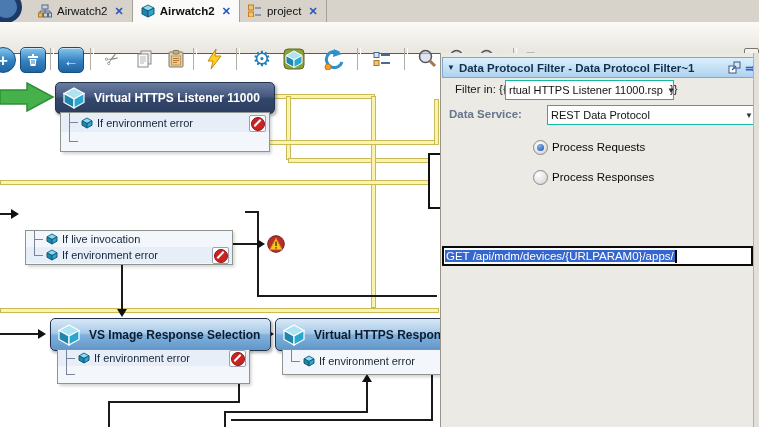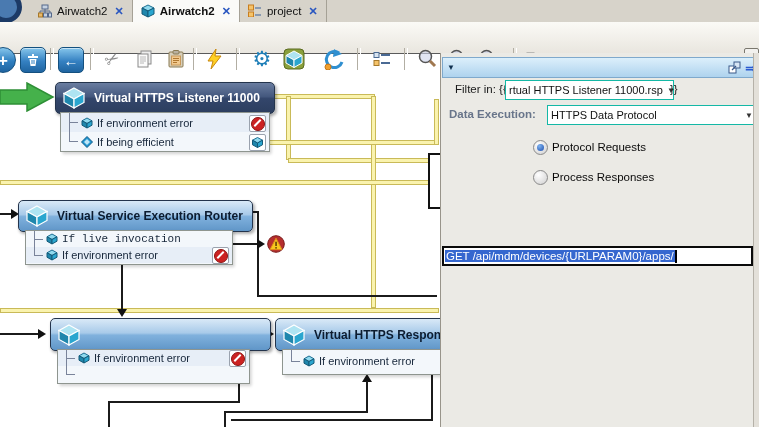--- a/index.html
+++ b/index.html
@@ -280,49 +280,27 @@
       <svg width="12" height="12">
           <polygon points="6,1 11,3.8 6,6.5 1,3.8" fill="#8fd9ee" stroke="#1a6d92"></polygon>
           <polygon points="1,3.8 6,6.5 6,11 1,8.2" fill="#1f87ad" stroke="#145a78"></polygon>
           <polygon points="6,6.5 11,3.8 11,8.2 6,11" fill="#2aa6cf" stroke="#145a78"></polygon>
         </svg>
       <span>If environment error</span>
       <span class="badge" style="top:2px;">
           <span class="noentry"></span>
         </span>
     </div>
-    <div class="nrow" style="height:19px;">
-      <svg width="12" height="12">
-          <polygon points="6,0.5 11.5,6 6,11.5 0.5,6" fill="#2196d0" stroke="#0f5a88"></polygon>
-          <polygon points="6,3 9,6 6,9 3,6" fill="#bfe6f7"></polygon>
-        </svg>
-      <span>If being efficient</span>
-      <span class="badge" style="top:2px;">
-        <svg width="11" height="11">
-            <polygon points="5.5,0.5 10.5,3.2 5.5,6 0.5,3.2" fill="#8fd9ee" stroke="#1a6d92"></polygon>
-            <polygon points="0.5,3.2 5.5,6 5.5,10.5 0.5,7.8" fill="#1f87ad" stroke="#145a78"></polygon>
-            <polygon points="5.5,6 10.5,3.2 10.5,7.8 5.5,10.5" fill="#2aa6cf" stroke="#145a78"></polygon>
-          </svg>
-      </span>
-    </div>
-  </div>
-
-  <div class="nhead light" style="left:18px;top:200px;width:227px;">
-    <svg width="24" height="24">
-        <polygon points="12,2 22,7.5 12,13 2,7.5" fill="#aee4f2" stroke="#fff" stroke-width="1.2"></polygon>
-        <polygon points="2,7.5 12,13 12,22 2,16.5" fill="#1f87ad" stroke="#fff" stroke-width="1.2"></polygon>
-        <polygon points="12,13 22,7.5 22,16.5 12,22" fill="#2aa6cf" stroke="#fff" stroke-width="1.2"></polygon>
-      </svg>
-    <span>Virtual Service Execution Router</span>
-  </div>
+  </div>
+
   <div class="nbody" style="left:25px;top:230px;width:206px;height:33px;">
     <div class="tree-v" style="height:24px;"></div>
     <div class="tree-h" style="top:8px;"></div>
     <div class="tree-h" style="top:24px;"></div>
-    <div class="nrow" style="height:16px;font-family:Liberation Mono, monospace;">
+    <div class="nrow" style="height:16px;">
       <svg width="12" height="12">
           <polygon points="6,1 11,3.8 6,6.5 1,3.8" fill="#8fd9ee" stroke="#1a6d92"></polygon>
           <polygon points="1,3.8 6,6.5 6,11 1,8.2" fill="#1f87ad" stroke="#145a78"></polygon>
           <polygon points="6,6.5 11,3.8 11,8.2 6,11" fill="#2aa6cf" stroke="#145a78"></polygon>
         </svg>
       <span>If live invocation</span>
     </div>
     <div class="nrow alt" style="height:16px;">
       <svg width="12" height="12">
           <polygon points="6,1 11,3.8 6,6.5 1,3.8" fill="#8fd9ee" stroke="#1a6d92"></polygon>
@@ -335,20 +313,21 @@
         </span>
     </div>
   </div>
 
   <div class="nhead light" style="left:50px;top:318px;width:213px;height:31px;">
     <svg width="24" height="24">
         <polygon points="12,2 22,7.5 12,13 2,7.5" fill="#aee4f2" stroke="#fff" stroke-width="1.2"></polygon>
         <polygon points="2,7.5 12,13 12,22 2,16.5" fill="#1f87ad" stroke="#fff" stroke-width="1.2"></polygon>
         <polygon points="12,13 22,7.5 22,16.5 12,22" fill="#2aa6cf" stroke="#fff" stroke-width="1.2"></polygon>
       </svg>
+    <span>VS Image Response Selection</span>
   </div>
   <div class="nbody" style="left:57px;top:349px;width:191px;height:33px;">
     <div class="tree-v" style="height:24px;"></div>
     <div class="tree-h" style="top:8px;"></div>
     <div class="tree-h" style="top:24px;"></div>
     <div class="nrow alt" style="height:16px;">
       <svg width="12" height="12">
           <polygon points="6,1 11,3.8 6,6.5 1,3.8" fill="#8fd9ee" stroke="#1a6d92"></polygon>
           <polygon points="1,3.8 6,6.5 6,11 1,8.2" fill="#1f87ad" stroke="#145a78"></polygon>
           <polygon points="6,6.5 11,3.8 11,8.2 6,11" fill="#2aa6cf" stroke="#145a78"></polygon>
@@ -377,44 +356,45 @@
           <polygon points="1,3.8 6,6.5 6,11 1,8.2" fill="#1f87ad" stroke="#145a78"></polygon>
           <polygon points="6,6.5 11,3.8 11,8.2 6,11" fill="#2aa6cf" stroke="#145a78"></polygon>
         </svg>
       <span>If environment error</span>
     </div>
   </div>
 
   <div class="panel">
     <div class="phead">
       <span style="font-size:8px;">▼</span>
+      <span>Data Protocol Filter - Data Protocol Filter~1</span>
       <span class="sp"></span>
       <svg width="13" height="13">
           <rect x="1" y="5" width="7" height="7" fill="#fff" stroke="#3a5a8a"></rect>
           <rect x="6" y="1" width="6" height="6" fill="#d8e6f4" stroke="#3a5a8a"></rect>
           <path d="M4 9 L8 5" stroke="#3a5a8a" stroke-width="1.3"></path>
         </svg>
       <span class="fwd-arrow">⇒</span>
     </div>
 
     <span class="flabel" style="left:14px;top:30px;">Filter in: {{</span>
     <div class="combo" style="left:64px;top:27px;width:164px;">
       <span>rtual HTTPS Listener 11000.rsp</span>
       <span class="da">▼</span>
     </div>
     <span class="flabel" style="left:229px;top:30px;">}}</span>
 
-    <span class="plabel" style="left:8px;top:55px;">Data Execution:</span>
+    <span class="plabel" style="left:8px;top:55px;">Data Service:</span>
     <div class="combo" style="left:106px;top:52px;width:206px;">
-      <span>HTTPS Data Protocol</span>
+      <span>REST Data Protocol</span>
       <span class="da">▼</span>
     </div>
 
     <span class="radio sel" style="left:92px;top:87px;"></span>
-    <span class="rlabel" style="left:111px;top:88px;">Protocol Requests</span>
+    <span class="rlabel" style="left:111px;top:88px;">Process Requests</span>
     <span class="radio" style="left:92px;top:117px;"></span>
     <span class="rlabel" style="left:111px;top:118px;">Process Responses</span>
 
     <div class="rulecell">
       <span class="seltext">GET /api/mdm/devices/{URLPARAM0}/apps/</span>
       <span class="caret"></span>
     </div>
   </div>
   <div class="rstrip"></div>
 

